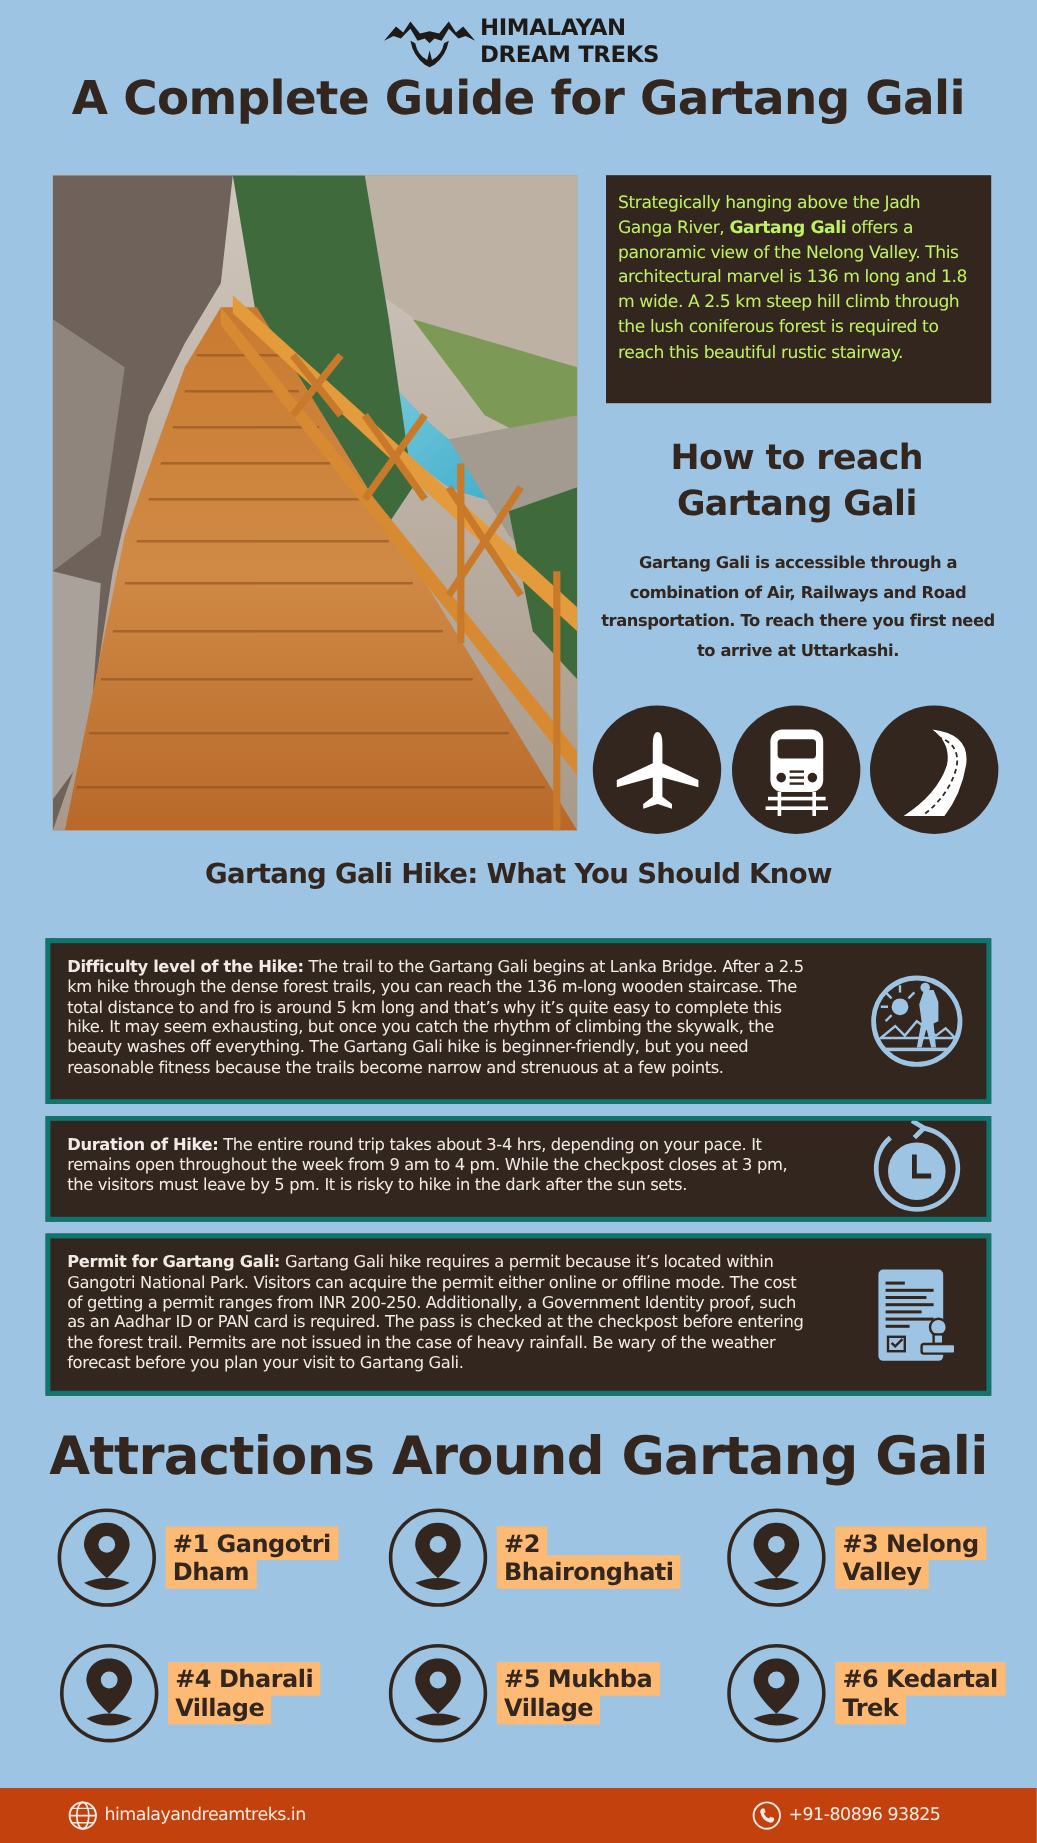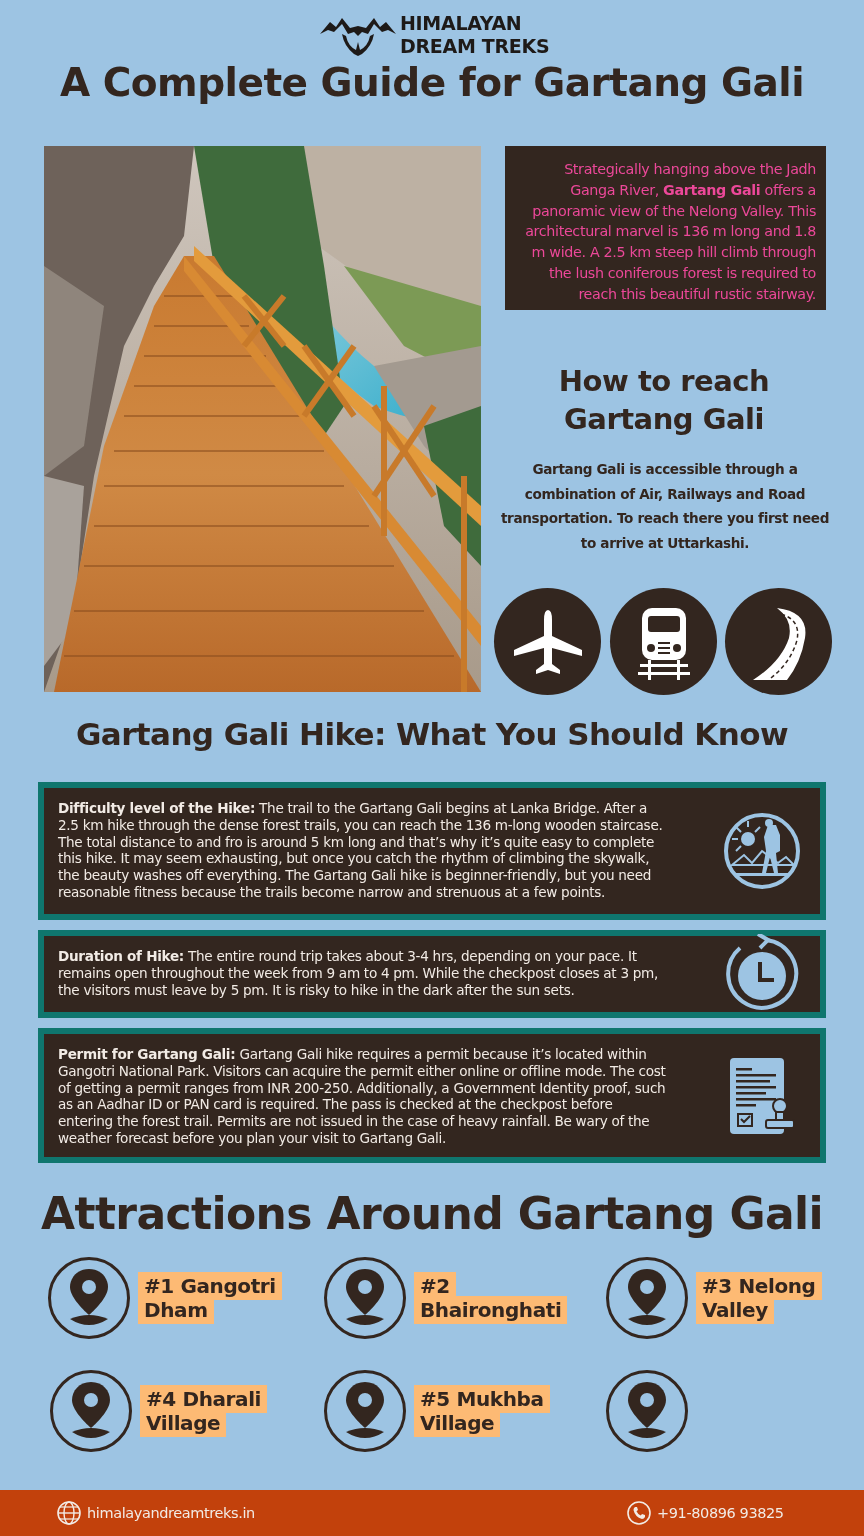--- a/index.html
+++ b/index.html
@@ -20,47 +20,47 @@
     left: 0; top: 60px; width: 864px; text-align: center;
     font-family: "DejaVu Sans", sans-serif; font-weight: bold; font-size: 39px; color: #33261f; letter-spacing: -0.5px;
   }
 
   
   .photo { left: 44px; top: 146px; width: 437px; height: 546px; overflow: hidden; background: #c77b2e; }
   .photo svg { width: 100%; height: 100%; display: block; }
 
   
   .intro-box {
-    left: 505px; top: 146px; width: 321px; height: 164px; background: #33261f; color: #ec4899;
-    padding: 13px 10px; text-align: right; font-size: 14.3px; line-height: 20.8px;
+    left: 505px; top: 146px; width: 321px; height: 190px; background: #33261f; color: #bef264;
+    padding: 13px 10px; text-align: left; font-size: 14.3px; line-height: 20.8px;
     font-family: "DejaVu Sans", sans-serif; letter-spacing: -0.35px;
   }
   .intro-box b { font-weight: bold; }
 
   .reach-title {
     left: 505px; top: 362px; width: 318px; text-align: center; font-family: "DejaVu Sans", sans-serif;
     font-weight: bold; font-size: 29px; line-height: 38px; color: #33261f; letter-spacing: -0.5px;
   }
   .reach-text {
     left: 500px; top: 457px; width: 330px; text-align: center; font-family: "DejaVu Sans", sans-serif;
     font-weight: bold; font-size: 13.6px; line-height: 24.5px; color: #33261f; letter-spacing: -0.35px;
   }
   .transport { top: 588px; width: 107px; height: 107px; border-radius: 50%; background: #33261f; display: flex; align-items: center; justify-content: center; }
   .transport svg { width: 80px; height: 80px; }
 
   .section-title {
     left: 0; width: 864px; text-align: center; font-family: "DejaVu Sans", sans-serif; font-weight: bold;
-    color: #33261f; font-size: 31px; letter-spacing: -0.6px;
+    color: #33261f; font-size: 23px; letter-spacing: -0.6px;
   }
 
   .info-box {
     left: 38px; width: 788px; background: #33261f; color: #f2ebe5;
     font-family: "DejaVu Sans", sans-serif; font-size: 13.6px; line-height: 16.8px; letter-spacing: -0.3px;
     padding: 12px 150px 10px 14px;
-    border: 6px solid #0f766e;
+    border: 4px solid #0f766e;
   }
   .info-box b { font-weight: bold; }
   .info-icon { position: absolute; right: 18px; top: 50%; transform: translateY(-50%); width: 80px; height: 80px; }
   .info-icon svg { width: 100%; height: 100%; }
 
   .attraction { display: flex; align-items: center; }
   .pin-circle { width: 82px; height: 82px; border-radius: 50%; border: 3px solid #33261f; display: flex; align-items: center; justify-content: center; flex-shrink: 0; }
   .pin-circle svg { width: 54px; height: 62px; }
   .attr-label {
     margin-left: 8px; font-family: "DejaVu Sans", sans-serif; font-weight: bold; font-size: 20px; line-height: 24px; color: #33261f;
@@ -304,20 +304,21 @@
 </div>
 
 <div class="abs attraction" style="left:606px; top:1370px;">
   <div class="pin-circle">
     <svg viewBox="0 0 54 62">
         <path d="M27 2 C15 2 8 11 8 20 C8 32 27 48 27 48 C27 48 46 32 46 20 C46 11 39 2 27 2 Z" fill="#33261f"></path>
         <circle cx="27" cy="20" r="7" fill="#9dc4e3"></circle>
         <path d="M8 52 Q27 44 46 52 Q27 64 8 52 Z" fill="#33261f"></path>
       </svg>
   </div>
+  <div class="attr-label"><span>#6 Kedartal</span><br><span>Trek</span></div>
 </div>
 
 <div class="abs footer">
   <div class="footer-item" style="left:56px;">
     <svg viewBox="0 0 26 26">
       <circle cx="13" cy="13" r="11" fill="none" stroke="#f2ebe5" stroke-width="1.6"></circle>
       <ellipse cx="13" cy="13" rx="5" ry="11" fill="none" stroke="#f2ebe5" stroke-width="1.4"></ellipse>
       <line x1="2" y1="13" x2="24" y2="13" stroke="#f2ebe5" stroke-width="1.4"></line>
       <line x1="4" y1="7" x2="22" y2="7" stroke="#f2ebe5" stroke-width="1.2"></line>
       <line x1="4" y1="19" x2="22" y2="19" stroke="#f2ebe5" stroke-width="1.2"></line>

